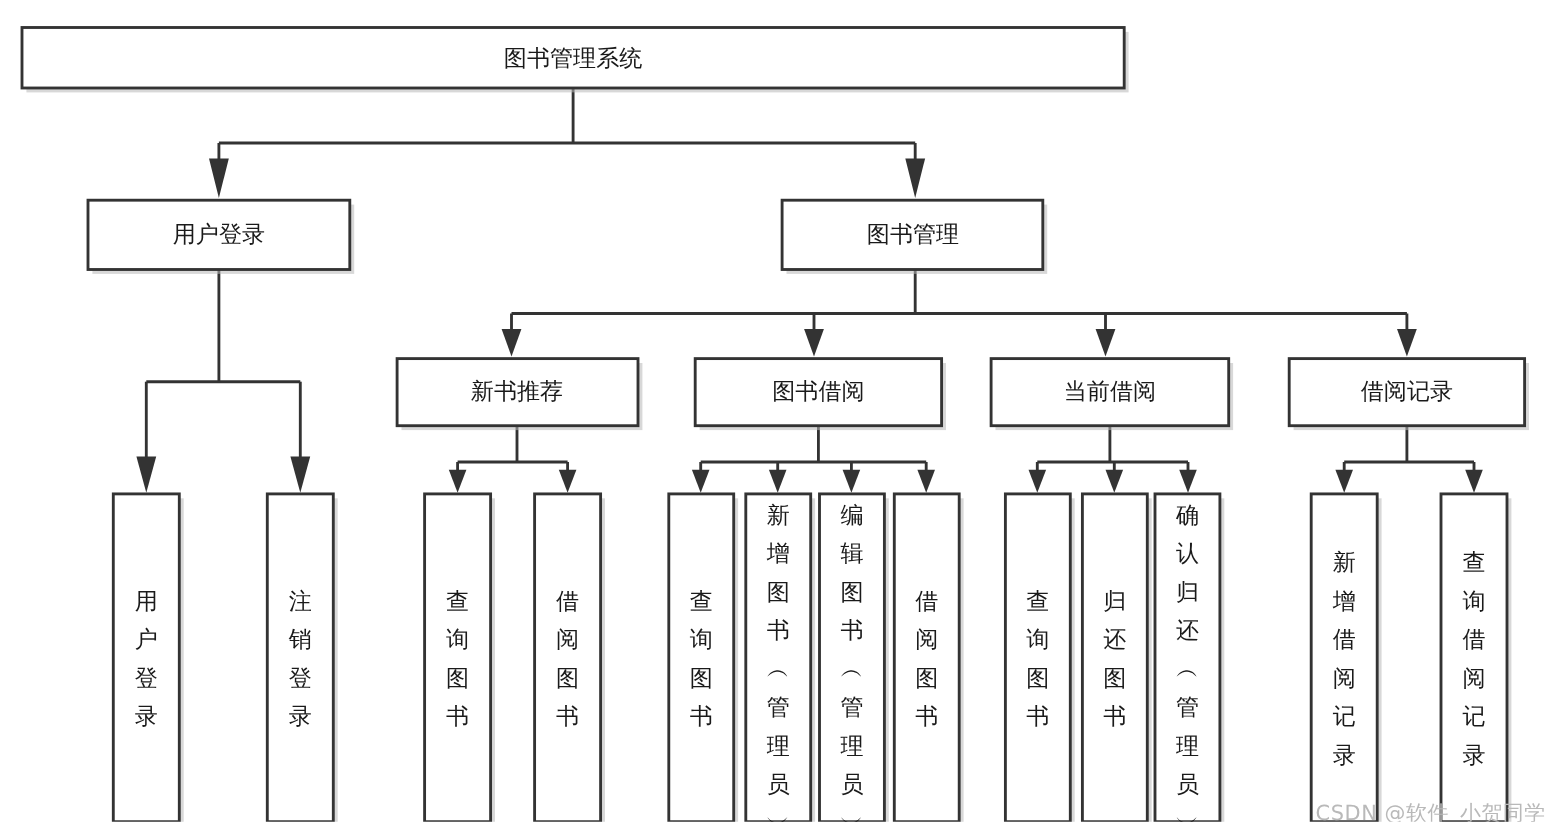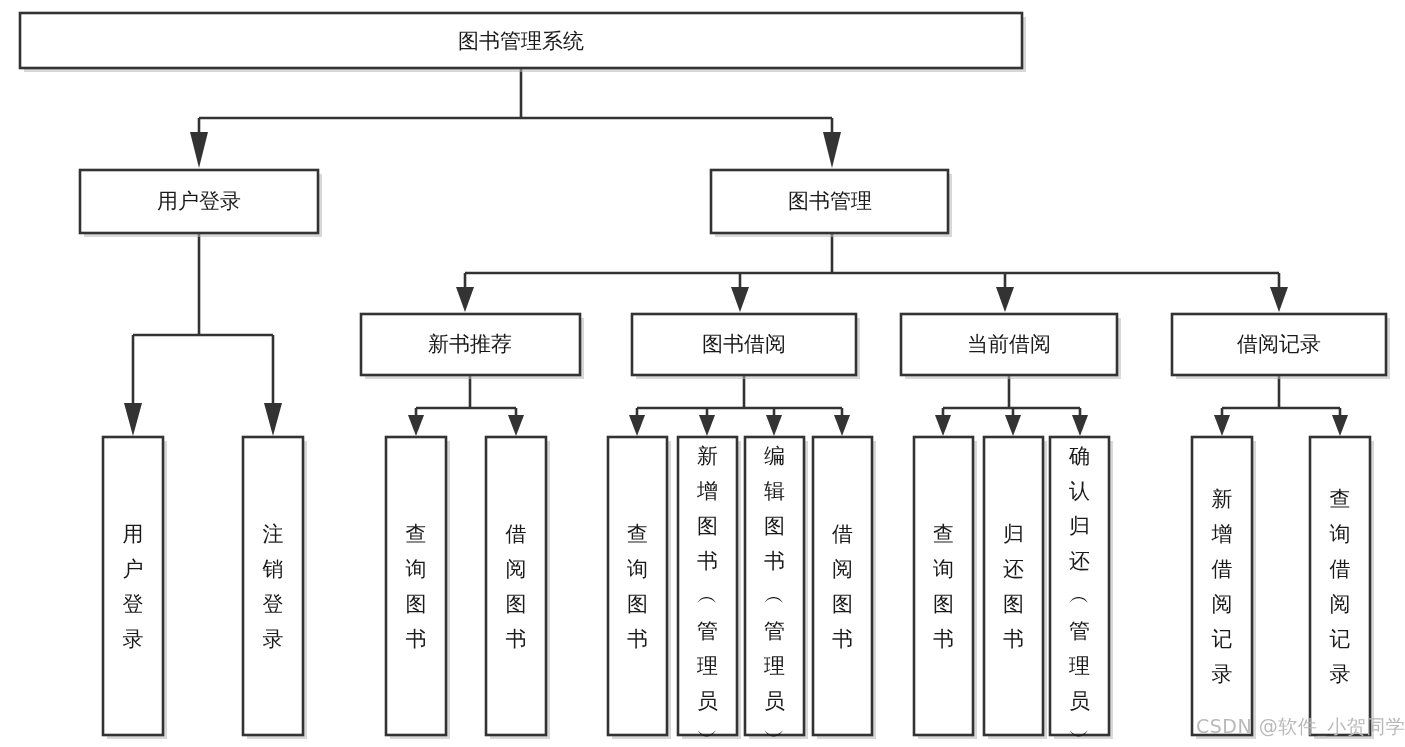--- a/index.html
+++ b/index.html
@@ -10,21 +10,21 @@
   body {
     width: 1405px;
     height: 747px;
     font-family: "DejaVu Sans", "Liberation Sans", sans-serif;
     overflow: hidden;
     position: relative;
   }
   #diagram-root {
     position: absolute;
     left: 0;
-    top: 0;
+    top: 12px;
     width: 1405px;
     height: 734px;
   }
   svg.diagram {
     display: block;
     width: 1405px;
     height: 747px;
   }
   .node-box {
     fill: #ffffff;

